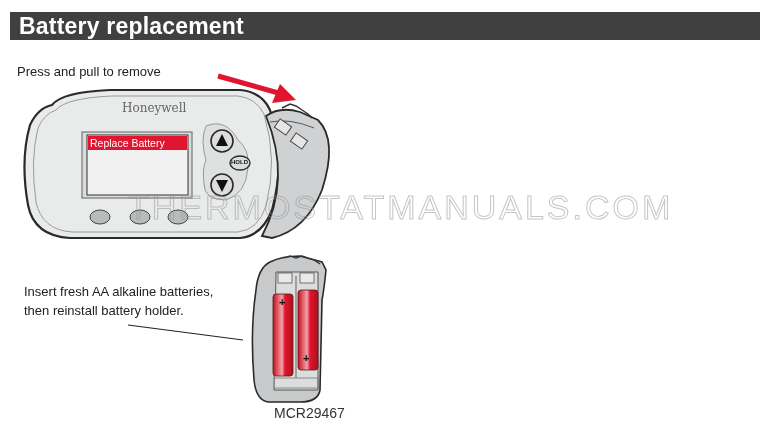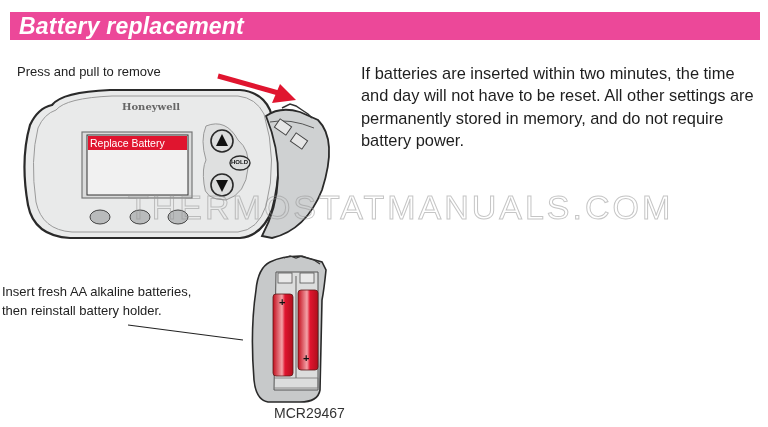--- a/index.html
+++ b/index.html
@@ -1,23 +1,23 @@
 <!DOCTYPE html>
 <html><head>
 <meta charset="utf-8">
 <style>
   html, body { margin:0; padding:0; }
   body { width:768px; height:427px; background:#ffffff; position:relative; overflow:hidden;
          font-family:"Liberation Sans", sans-serif; color:#1e1e1e; }
-  .title-bar { position:absolute; left:10px; top:12px; width:750px; height:28px; background:#ec4899;font-style:italic; }
+  .title-bar { position:absolute; left:10px; top:12px; width:750px; height:28px; background:#404040; }
   .title-bar h1 { margin:0; position:absolute; left:9px; top:0px; font-size:23px; line-height:28px;
                   font-weight:bold; color:#ffffff; letter-spacing:0.2px; }
   .callout { position:absolute; font-size:13px; line-height:19px; color:#222; }
   .callout-top { left:17px; top:62px; }
-  .callout-bottom { left:2px; top:282px; width:190px; }
+  .callout-bottom { left:24px; top:282px; width:190px; }
   .figure-id { position:absolute; left:274px; top:405px; font-size:14px; color:#333; }
   .body-text { position:absolute; left:361px; top:62px; width:402px; font-size:16.4px; line-height:22.3px; color:#1e1e1e; }
   .body-text p { margin:0 0 7.5px 0; }
   .body-text .strong-label { font-family:"DejaVu Sans", sans-serif; font-weight:bold; font-size:14.5px; letter-spacing:-0.3px; }
   .illus { position:absolute; left:0; top:0; }
   .watermark { position:absolute; left:128px; top:188px; font-size:34px; font-weight:normal; letter-spacing:3px;
                color:transparent; -webkit-text-stroke:1px rgba(150,150,150,0.55); white-space:nowrap; }
 </style>
 </head>
 <body>
@@ -84,26 +84,25 @@
     </defs>
     <rect x="273" y="294" width="20" height="82" rx="3" fill="url(#batt)" stroke="#5a1a1a" stroke-width="0.8"></rect>
     <rect x="298" y="290" width="20" height="80" rx="3" fill="url(#batt)" stroke="#5a1a1a" stroke-width="0.8"></rect>
     <path d="M274,378 L318,378 L318,388 L274,388" fill="none" stroke="#777" stroke-width="0.8"></path>
   </g>
 
   <line x1="128" y1="325" x2="243" y2="340" stroke="#222" stroke-width="1.2"></line>
 </svg>
 
 <div class="callout callout-top">Press and pull to remove</div>
-<div style="position:absolute; left:122px; top:101px; font-family:'DejaVu Serif', serif; font-size:10px; font-weight:bold; color:#666;">Honeywell</div>
+<div style="position:absolute; left:122px; top:101px; font-family:'DejaVu Serif', serif; font-size:12px; font-weight:normal; color:#666;">Honeywell</div>
 <div style="position:absolute; left:90px; top:136px; font-size:10.5px; line-height:14px; color:#fff;">Replace Battery</div>
 <div style="position:absolute; left:231px; top:159px; font-size:6px; font-weight:bold; color:#111;">HOLD</div>
 <div style="position:absolute; left:279px; top:296px; font-size:11px; font-weight:bold; color:#111;">+</div>
 <div style="position:absolute; left:303px; top:352px; font-size:11px; font-weight:bold; color:#111;">+</div>
 
 <div class="callout callout-bottom">Insert fresh AA alkaline batteries, then reinstall battery holder.</div>
 <div class="figure-id">MCR29467</div>
 
 <div class="body-text">
-  <p>If batteries are inserted within two minutes, the time and day will not have to be reset. All other settings are permanently stored in memory, and do not require battery power.</p>
 </div>
 
 <div class="watermark">THERMOSTATMANUALS.COM</div>
 
 </body></html>

